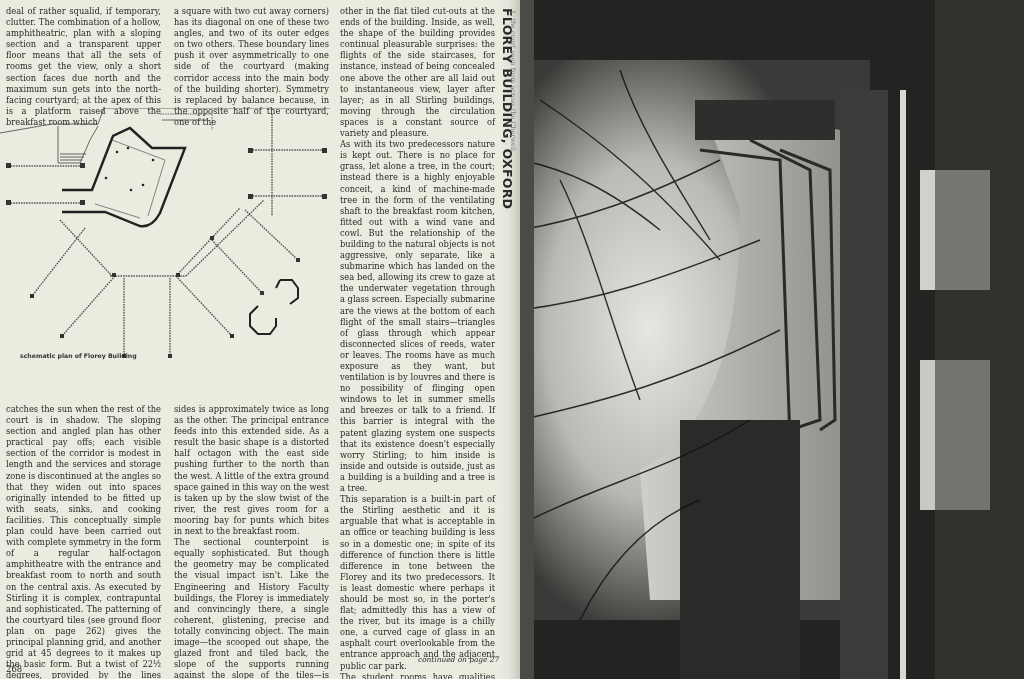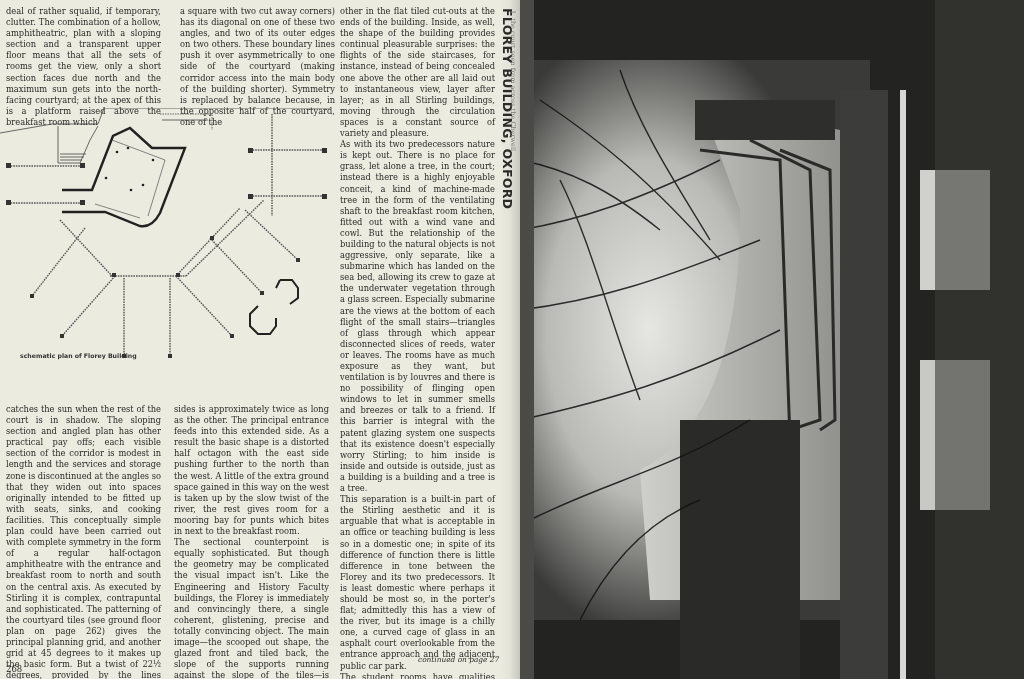--- a/index.html
+++ b/index.html
@@ -3,21 +3,21 @@
 <meta charset="utf-8">
 <style>
   html, body { margin:0; padding:0; }
   body { width:1024px; height:679px; overflow:hidden; background:#2a2a28; position:relative; font-family:"DejaVu Serif", serif; }
   .page-left { position:absolute; left:0; top:0; width:520px; height:679px; background:#ecebe0; }
   .gutter { position:absolute; left:500px; top:0; width:24px; height:679px; background:linear-gradient(90deg,#ecebe0 0%,#e3e3da 40%,#c9c9c0 80%,#8d8d88 100%); }
   .photo-page { position:absolute; left:520px; top:0; width:504px; height:679px; background:#1d1d1c; overflow:hidden; }
   .col { position:absolute; font-size:8.3px; line-height:11.1px; color:#2a2a28; text-align:justify; }
   .col p { margin:0; text-indent:0; }
   .col1 { left:6px; top:6px; width:155px; }
-  .col2 { left:180px; top:6px; width:155px; }
+  .col2 { left:174px; top:6px; width:155px; }
   .col3 { left:340px; top:6px; width:155px; }
   .col1b { left:6px; top:404px; width:155px; }
   .col2b { left:174px; top:404px; width:155px; }
   .title-vert { position:absolute; left:498px; top:8px; width:18px; height:150px; }
   .title-vert span { position:absolute; left:0; top:0; transform-origin:0 0; transform:translate(17px,0) rotate(90deg); white-space:nowrap; font-family:"DejaVu Sans", sans-serif; font-weight:bold; font-size:12.5px; letter-spacing:0.3px; color:#2a2a28; }
   .caption-vert { position:absolute; left:505px; top:10px; width:14px; height:190px; }
   .caption-vert span { position:absolute; left:0; top:0; transform-origin:0 0; transform:translate(12px,0) rotate(90deg); white-space:nowrap; font-size:6.5px; color:#7a7a75; }
   .plan { position:absolute; left:0; top:108px; width:330px; height:250px; }
   .plan-caption { position:absolute; left:20px; top:352px; font-family:"DejaVu Sans", sans-serif; font-weight:bold; font-size:6.2px; color:#333; }
   .page-number { position:absolute; left:6px; top:664px; font-size:8.5px; font-weight:normal; color:#2a2a28; }

